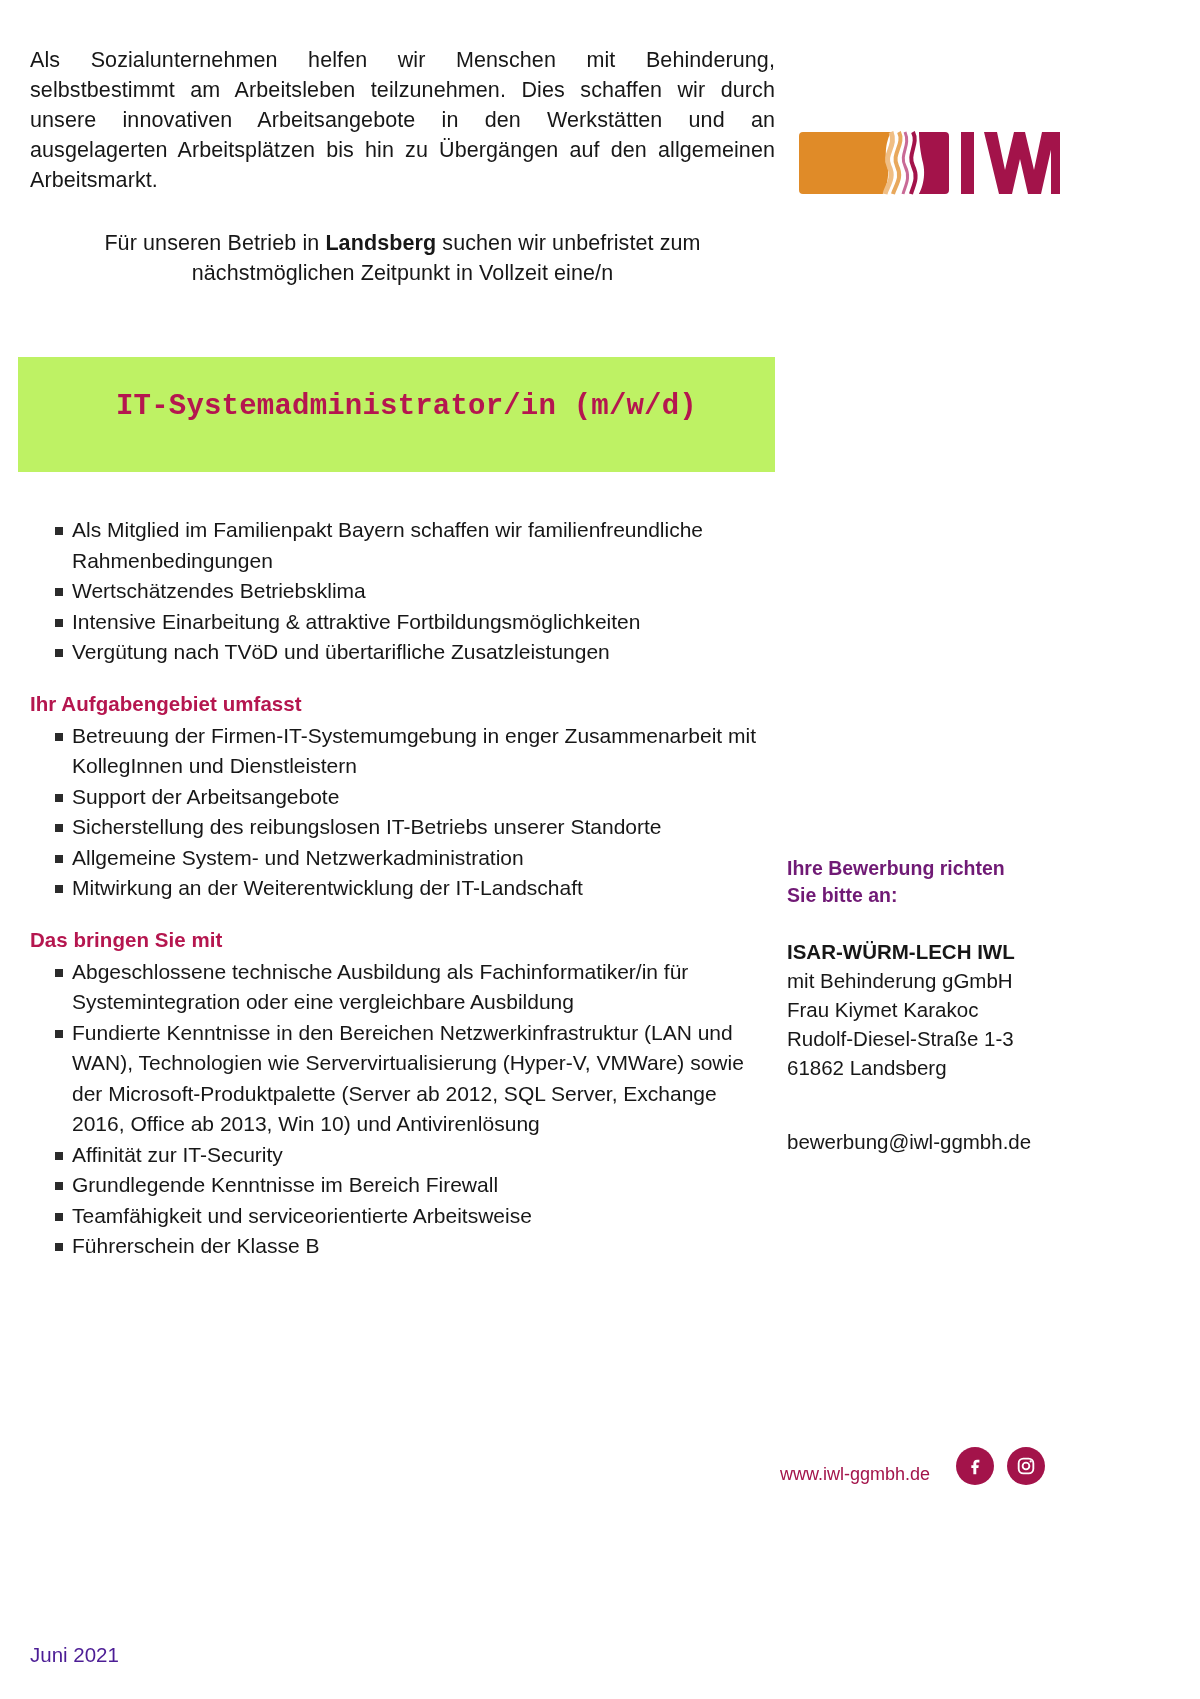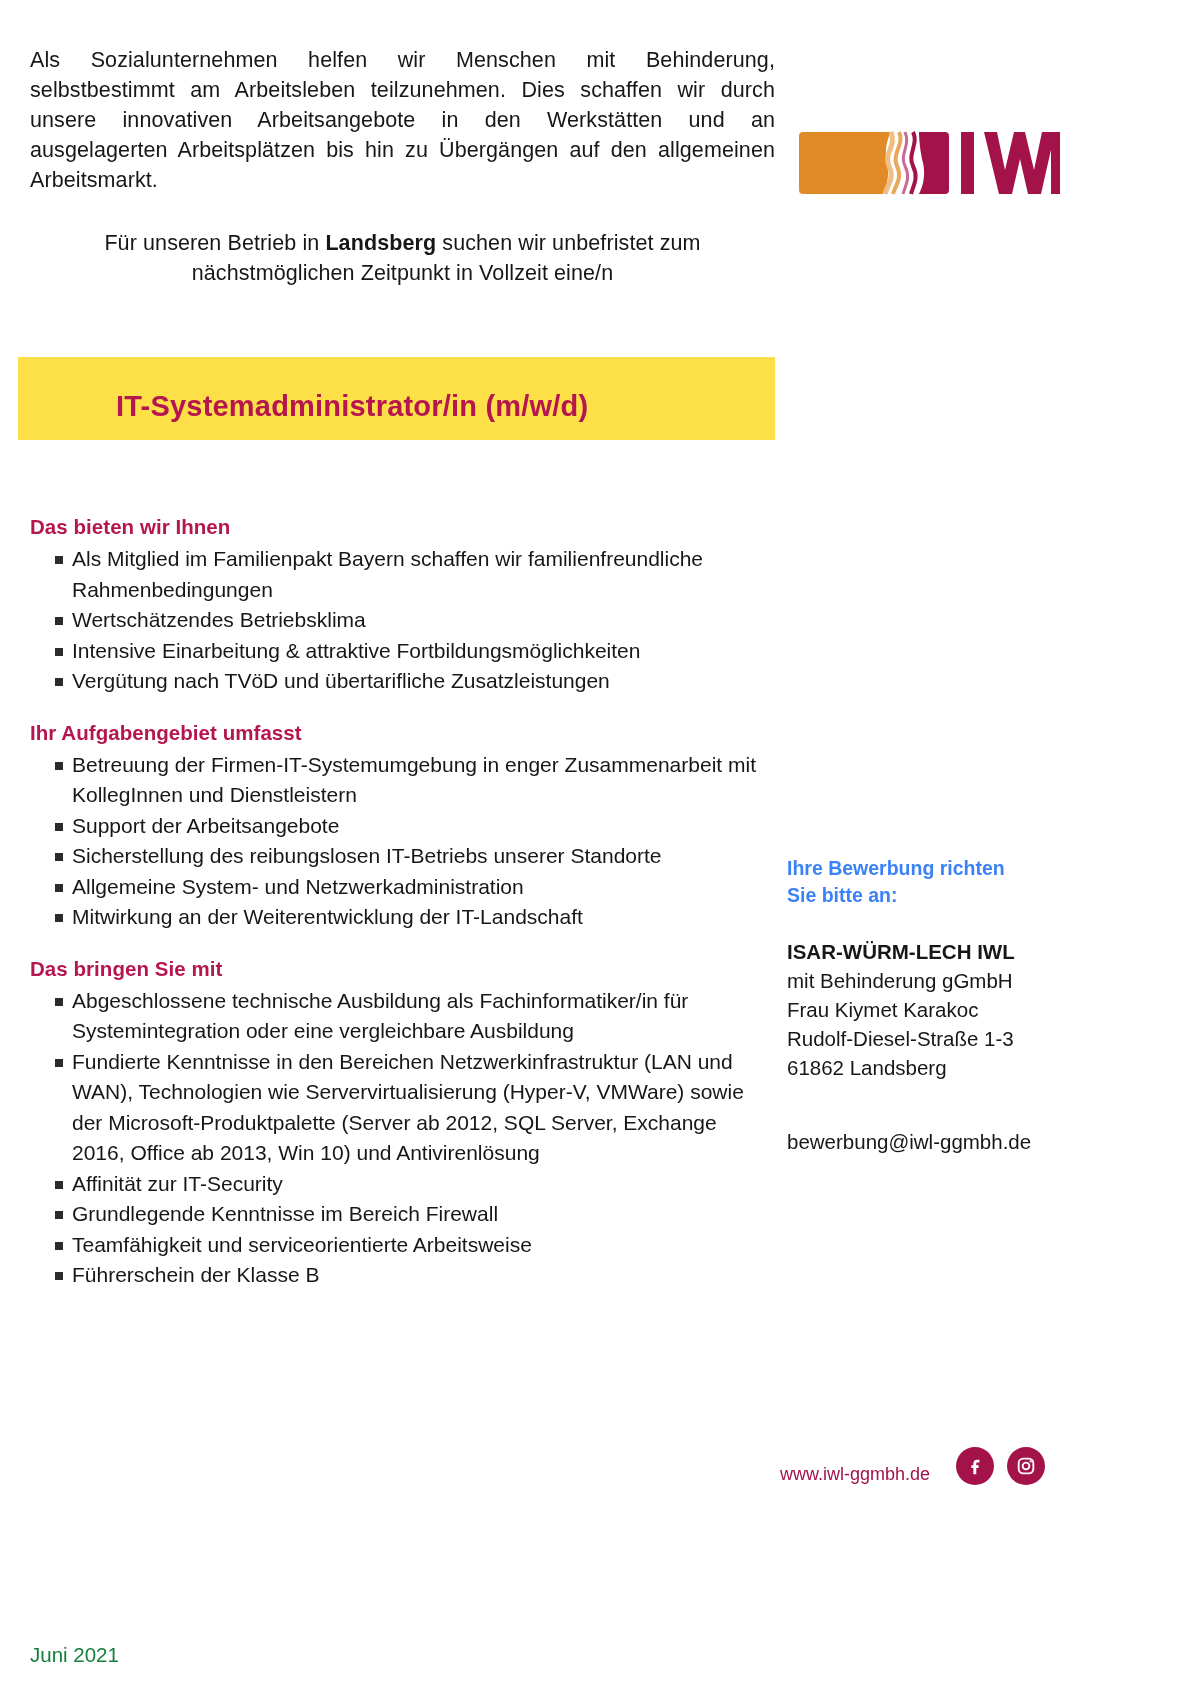--- a/index.html
+++ b/index.html
@@ -41,22 +41,23 @@
     text-align: center;
   }
   .intro-para b { font-weight: bold; }
 
   
   .title-band {
     position: absolute;
     left: 18px;
     top: 357px;
     width: 757px;
-    height: 83px;
-    background: #fde047;
+    height: 115px;
+    background: #bef264;
+    font-family: Liberation Mono, monospace;
   }
   .title-band .title-text {
     position: absolute;
     left: 98px;
     top: 33px;
     font-size: 29px;
     font-weight: bold;
     color: #b5164f;
     letter-spacing: 0.2px;
     white-space: nowrap;
@@ -115,21 +116,21 @@
   
   .contact {
     position: absolute;
     left: 787px;
     top: 855px;
     width: 330px;
   }
   .contact-head {
     font-size: 19.5px;
     font-weight: bold;
-    color: #3b82f6;
+    color: #701a75;
     line-height: 27px;
     margin: 0 0 28px 0;
   }
   .contact-addr {
     font-size: 20.5px;
     line-height: 29px;
     color: #171717;
   }
   .contact-addr .org { font-weight: bold; }
   .contact-mail {
@@ -169,21 +170,21 @@
     justify-content: center;
   }
   .sicon svg { display:block; }
 
   
   .date-line {
     position: absolute;
     left: 30px;
     top: 1643px;
     font-size: 20.5px;
-    color: #15803d;
+    color: #4c1d95;
   }
 </style>
 </head>
 <body>
 
 <div class="page">
 
   <div class="left-col">
     <p class="intro-para">Als Sozialunternehmen helfen wir Menschen mit Behinderung, selbstbestimmt am Arbeitsleben teilzunehmen. Dies schaffen wir durch unsere innovativen Arbeitsangebote in den Werkstätten und an ausgelagerten Arbeitsplätzen bis hin zu Übergängen auf den allgemeinen Arbeitsmarkt.</p>
     <p class="intro-para second"><span>Für unseren Betrieb in </span><b>Landsberg</b><span> suchen wir unbefristet zum nächstmöglichen Zeitpunkt in Vollzeit eine/n</span></p>
@@ -210,21 +211,20 @@
     </svg>
   </div>
 
   <div class="title-band">
     <div class="title-text">IT-Systemadministrator/in (m/w/d)</div>
   </div>
 
   <div class="sections">
 
     <div class="sec-block">
-      <div class="sec-head">Das bieten wir Ihnen</div>
       <ul class="blist">
         <li>Als Mitglied im Familienpakt Bayern schaffen wir familienfreundliche Rahmenbedingungen</li>
         <li>Wertschätzendes Betriebsklima</li>
         <li>Intensive Einarbeitung &amp; attraktive Fortbildungsmöglichkeiten</li>
         <li>Vergütung nach TVöD und übertarifliche Zusatzleistungen</li>
       </ul>
     </div>
 
     <div class="sec-block">
       <div class="sec-head">Ihr Aufgabengebiet umfasst</div>

